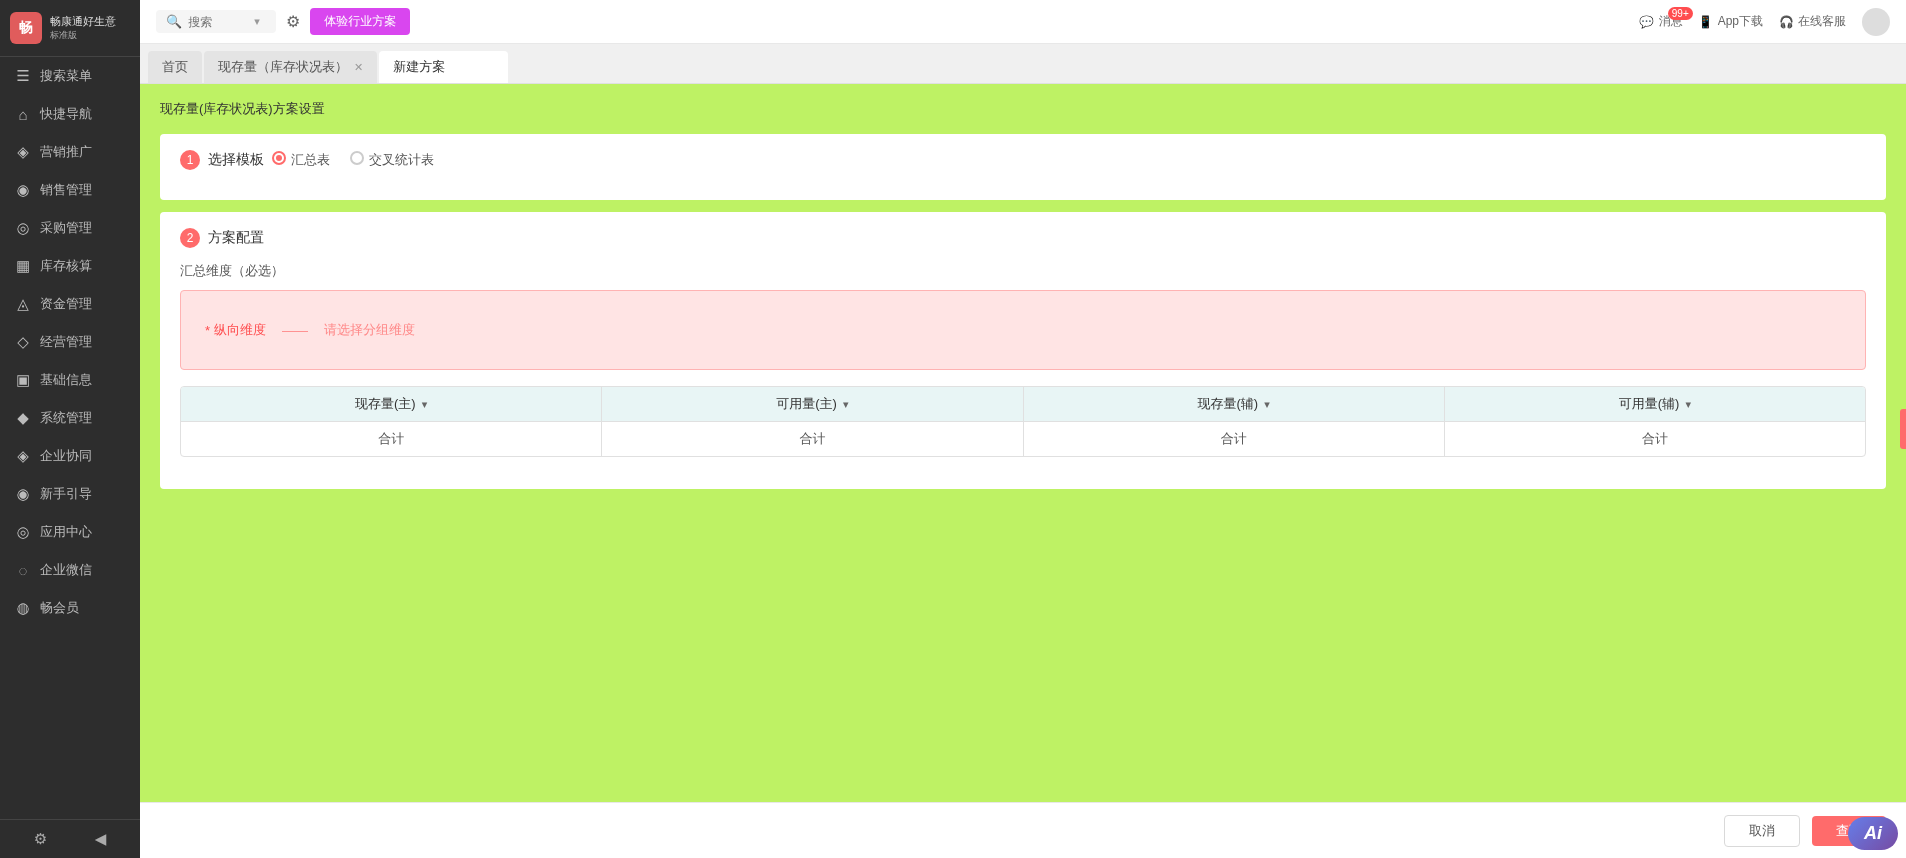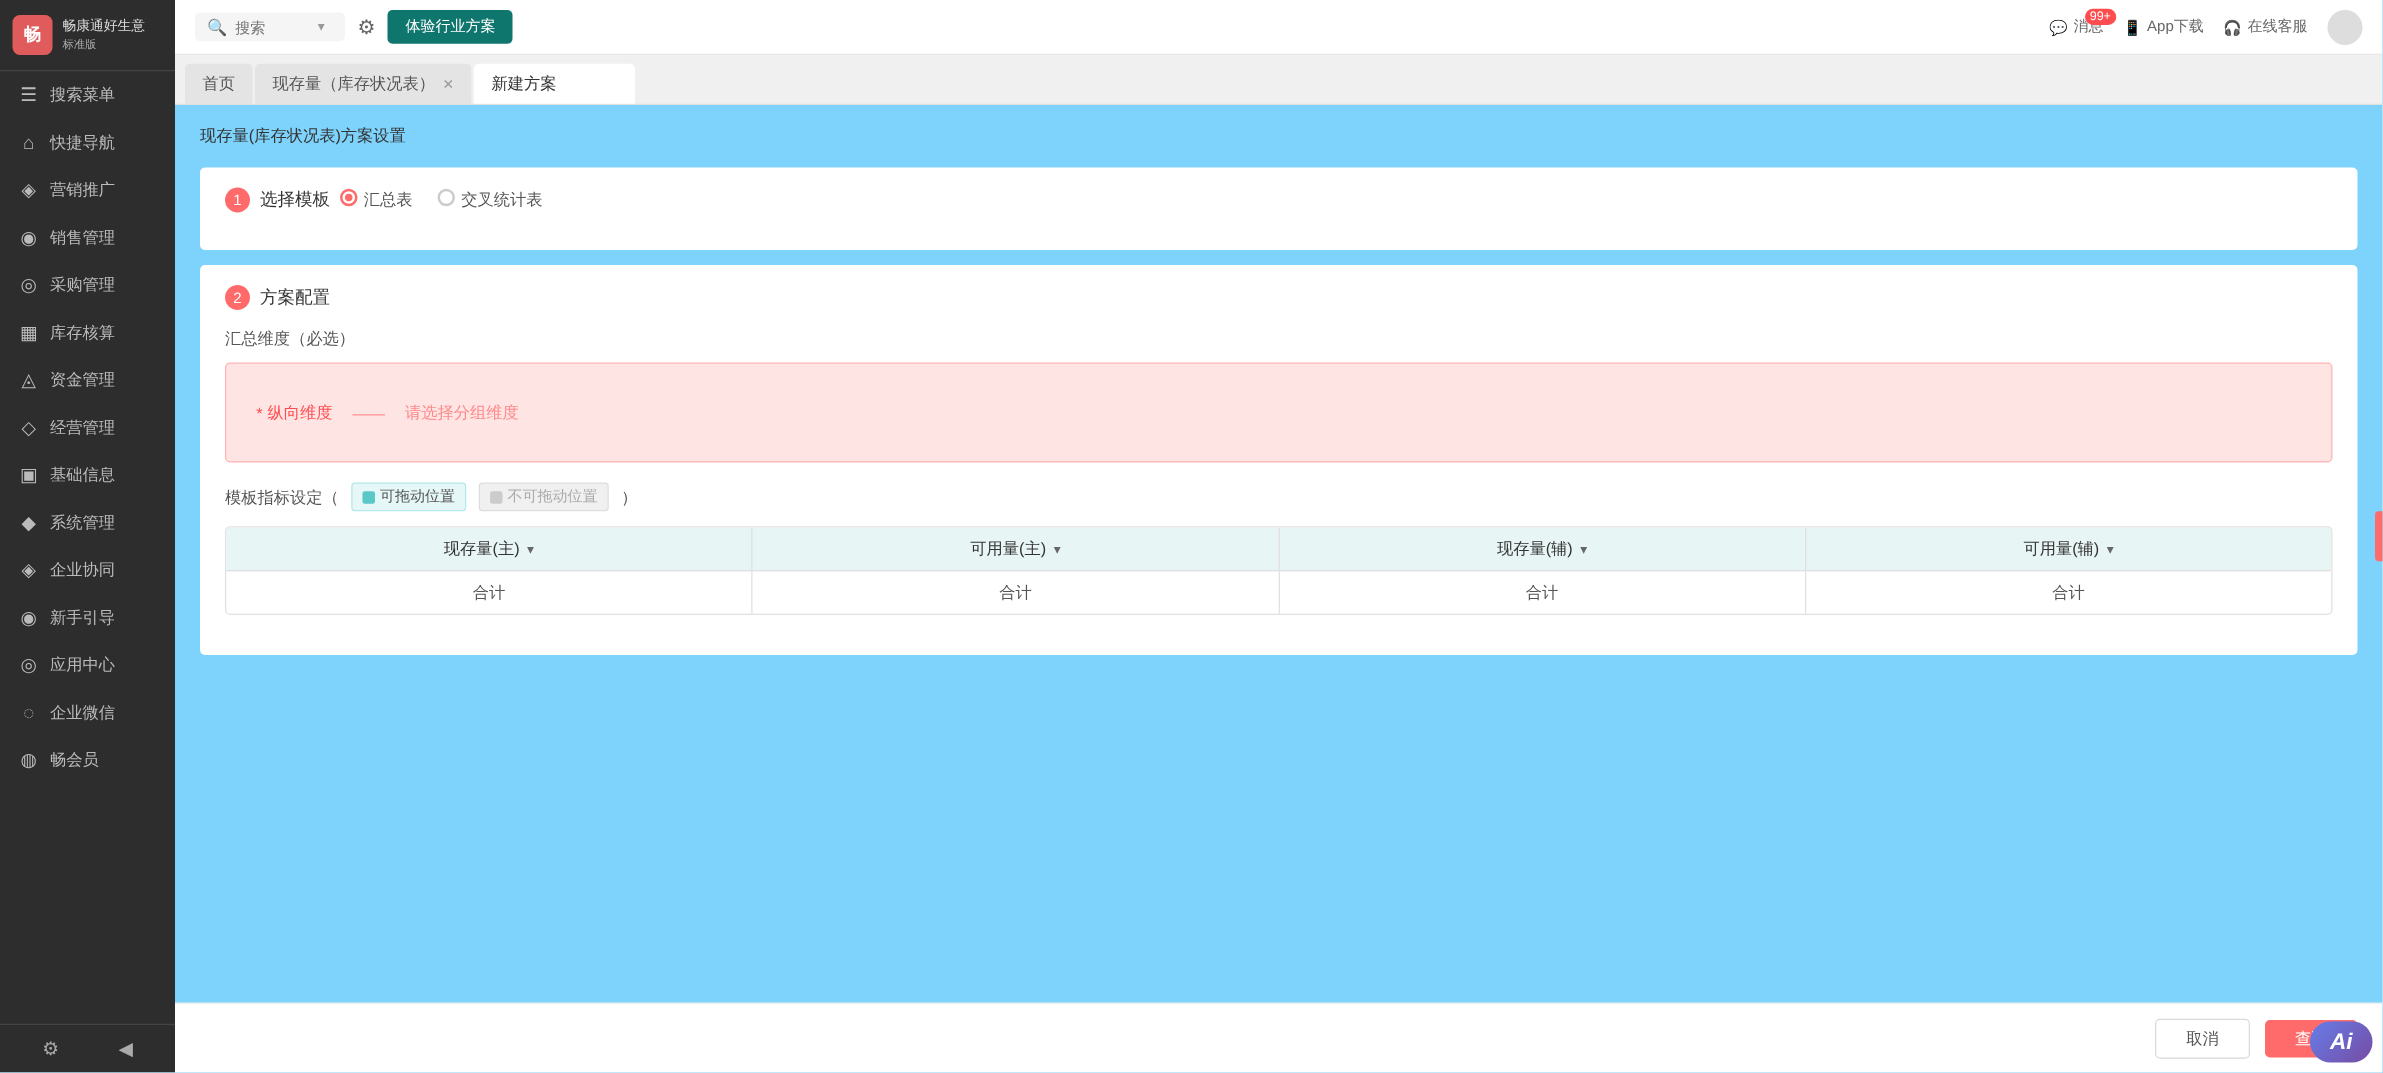--- a/index.html
+++ b/index.html
@@ -71,21 +71,21 @@
       display: flex; align-items: center; gap: 6px;
       background: #f5f5f5; border-radius: 4px; padding: 4px 10px;
       min-width: 120px;
     }
     .topbar-search input {
       border: none; background: transparent; outline: none; font-size: 12px; color: #999; width: 80px;
     }
     .topbar-dropdown { color: #999; font-size: 11px; cursor: pointer; }
     .topbar-gear { font-size: 16px; color: #666; cursor: pointer; }
     .topbar-btn {
-      background: #0f766e;
+      background: #d946ef;
       color: white;
       border: none;
       border-radius: 4px;
       padding: 5px 14px;
       font-size: 12px;
       cursor: pointer;
     }
     .topbar-spacer { flex: 1; }
     .topbar-right { display: flex; align-items: center; gap: 16px; }
     .topbar-msg { display: flex; align-items: center; gap: 4px; font-size: 12px; color: #666; cursor: pointer; position: relative; }
@@ -128,21 +128,21 @@
       color: white;
     }
     .tab-close { font-size: 11px; color: #999; cursor: pointer; }
     .tab-new .tab-close { color: rgba(255,255,255,0.8); }
 
     
     .content {
       flex: 1;
       overflow-y: auto;
       padding: 16px 20px;
-      background: #7dd3fc;
+      background: #bef264;
       position: relative;
     }
     .page-title { font-size: 13px; color: #333; margin-bottom: 16px; font-weight: 500; }
 
     
     .section {
       background: #fff;
       border-radius: 4px;
       padding: 16px 20px;
       margin-bottom: 12px;
@@ -468,34 +468,20 @@
 
       <div class="config-label">汇总维度（必选）</div>
 
       <div class="dimension-area">
         <span class="dim-required">*</span>
         <span class="dim-label">纵向维度</span>
         <span class="dim-separator">——</span>
         <span class="dim-placeholder">请选择分组维度</span>
       </div>
 
-      <div class="indicators-section">
-        <div class="indicators-label">
-          <span>模板指标设定（</span>
-          <span class="indicator-tag draggable">
-            <span style="background:#5bc8c8;width:10px;height:10px;display:inline-block;border-radius:2px;"></span>
-            <span>可拖动位置</span>
-          </span>
-          <span class="indicator-tag non-draggable">
-            <span style="background:#ccc;width:10px;height:10px;display:inline-block;border-radius:2px;"></span>
-            <span>不可拖动位置</span>
-          </span>
-          <span>）</span>
-        </div>
-      </div>
 
       <div class="stats-section">
         <div class="stats-table">
           <div class="stats-header-row">
             <div class="stats-header-cell">
               <span>现存量(主)</span>
               <span class="dropdown-arrow">▾</span>
             </div>
             <div class="stats-header-cell">
               <span>可用量(主)</span>

